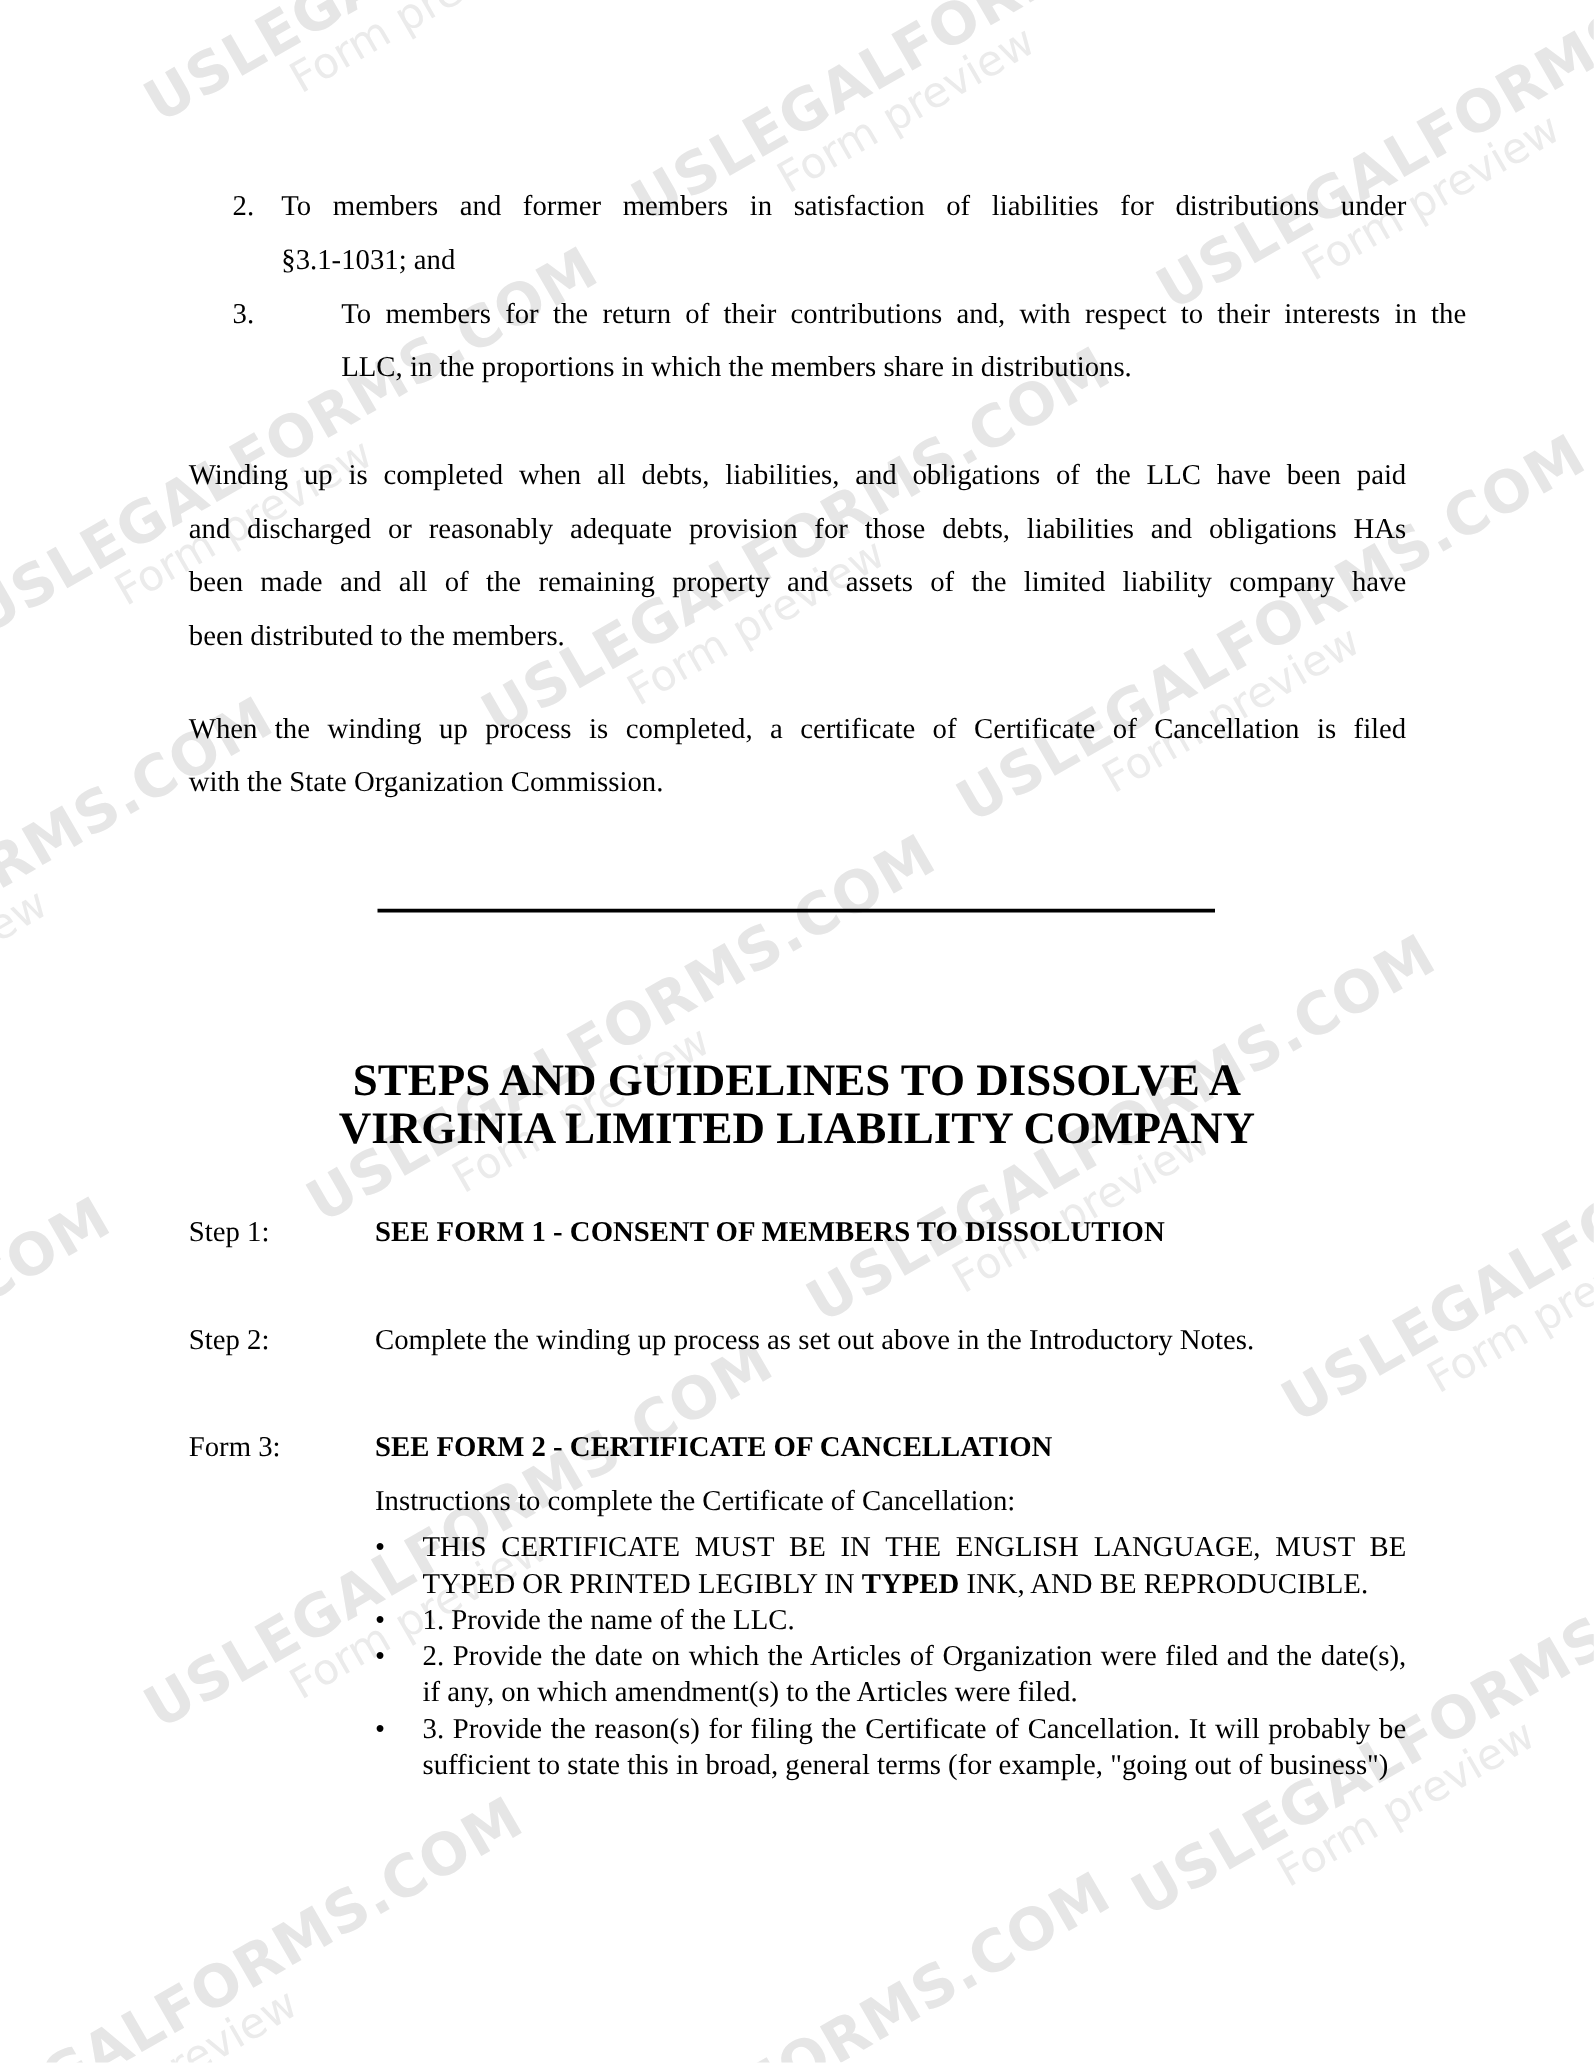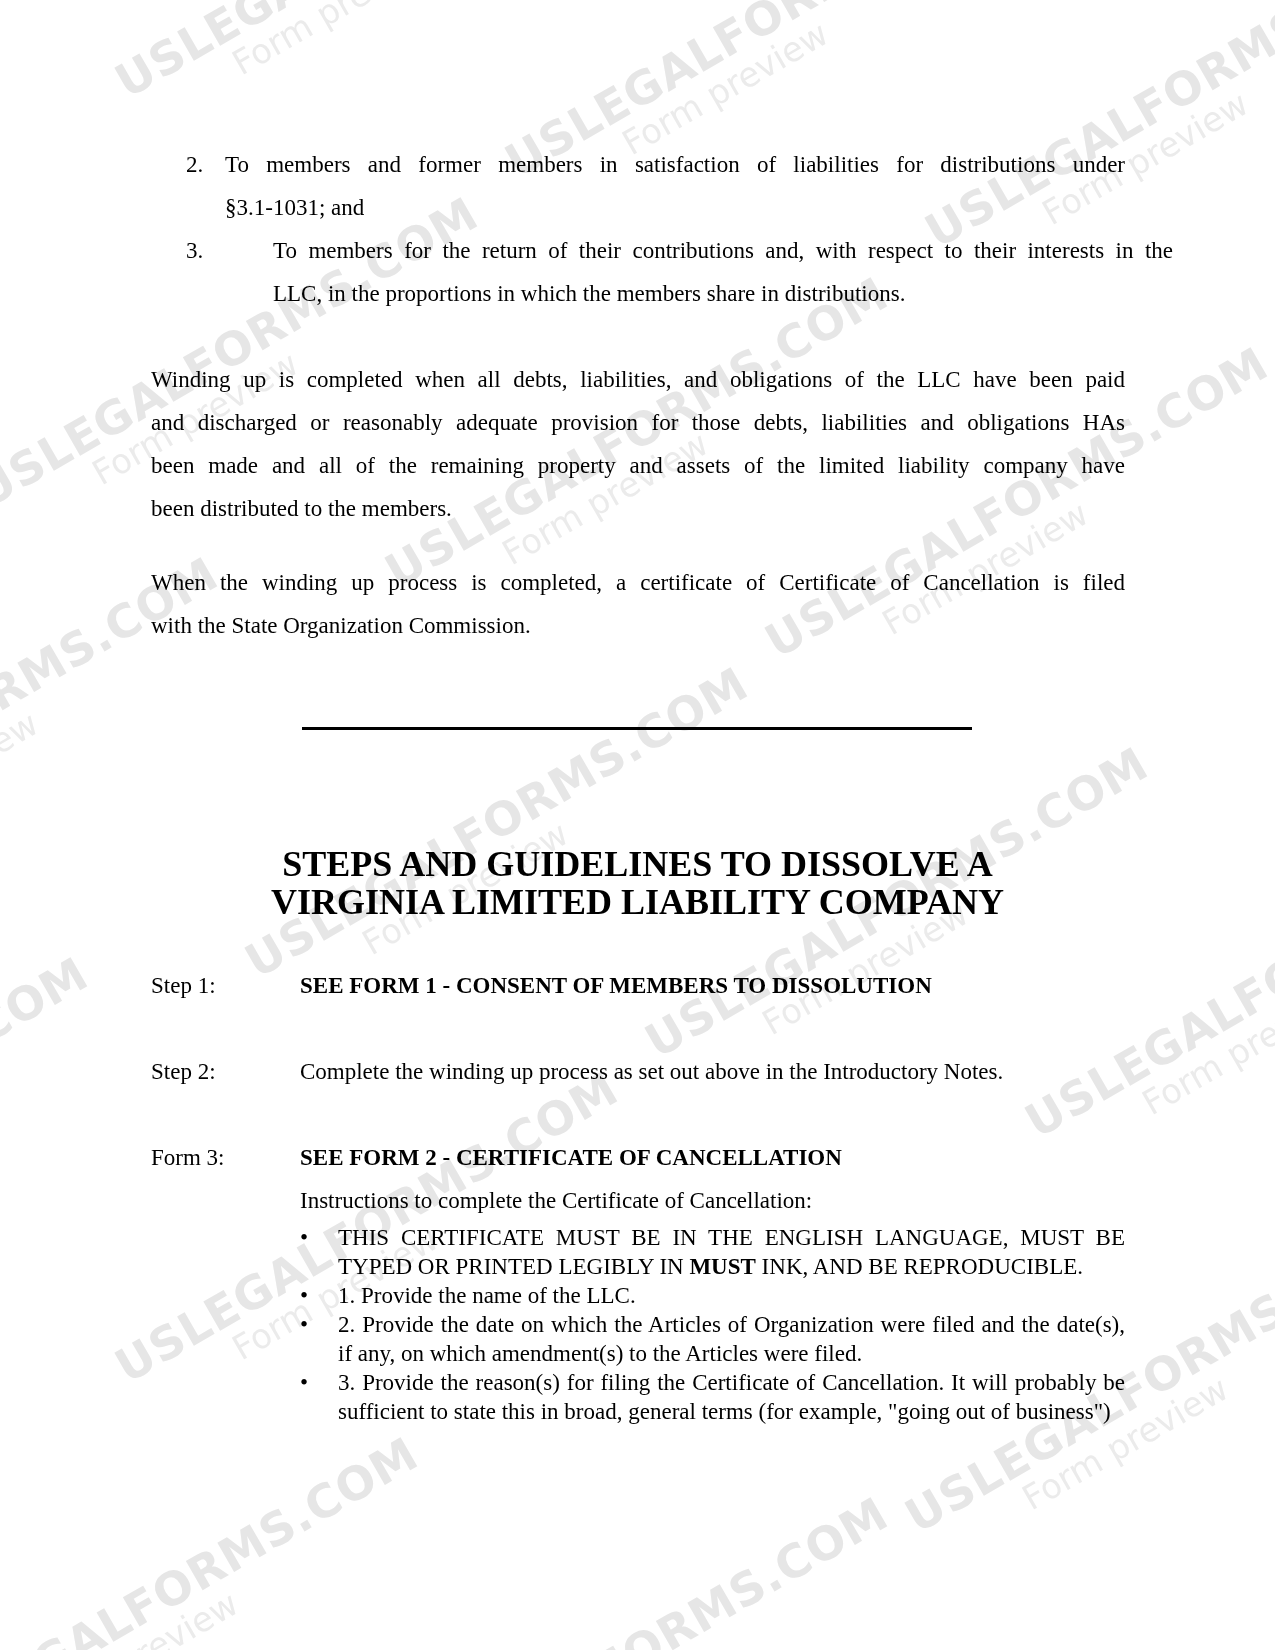--- a/index.html
+++ b/index.html
@@ -235,21 +235,21 @@
   <span class="step-label" style="top:1050px;">Step 2:</span>
   <span class="step-body" style="top:1050px;">Complete the winding up process as set out above in the Introductory Notes.</span>
 
   <span class="step-label" style="top:1136px;">Form 3:</span>
   <span class="step-body bold" style="top:1136px;">SEE FORM 2 - CERTIFICATE OF CANCELLATION</span>
   <span class="step-body" style="top:1179px;">Instructions to complete the Certificate of Cancellation:</span>
 
   <div class="bullets">
     <div class="bullet">
       <span class="dot">•</span>
-      <span class="btxt"><span>THIS CERTIFICATE MUST BE IN THE ENGLISH LANGUAGE, MUST BE TYPED OR PRINTED LEGIBLY IN </span><b>MUST</b><span> INK, AND BE REPRODUCIBLE.</span></span>
+      <span class="btxt"><span>THIS CERTIFICATE MUST BE IN THE ENGLISH LANGUAGE, MUST BE TYPED OR PRINTED LEGIBLY IN </span><b>TYPED</b><span> INK, AND BE REPRODUCIBLE.</span></span>
     </div>
     <div class="bullet">
       <span class="dot">•</span>
       <span class="btxt">1. Provide the name of the LLC.</span>
     </div>
     <div class="bullet">
       <span class="dot">•</span>
       <span class="btxt">2. Provide the date on which the Articles of Organization were filed and the date(s), if any, on which amendment(s) to the Articles were filed.</span>
     </div>
     <div class="bullet">

